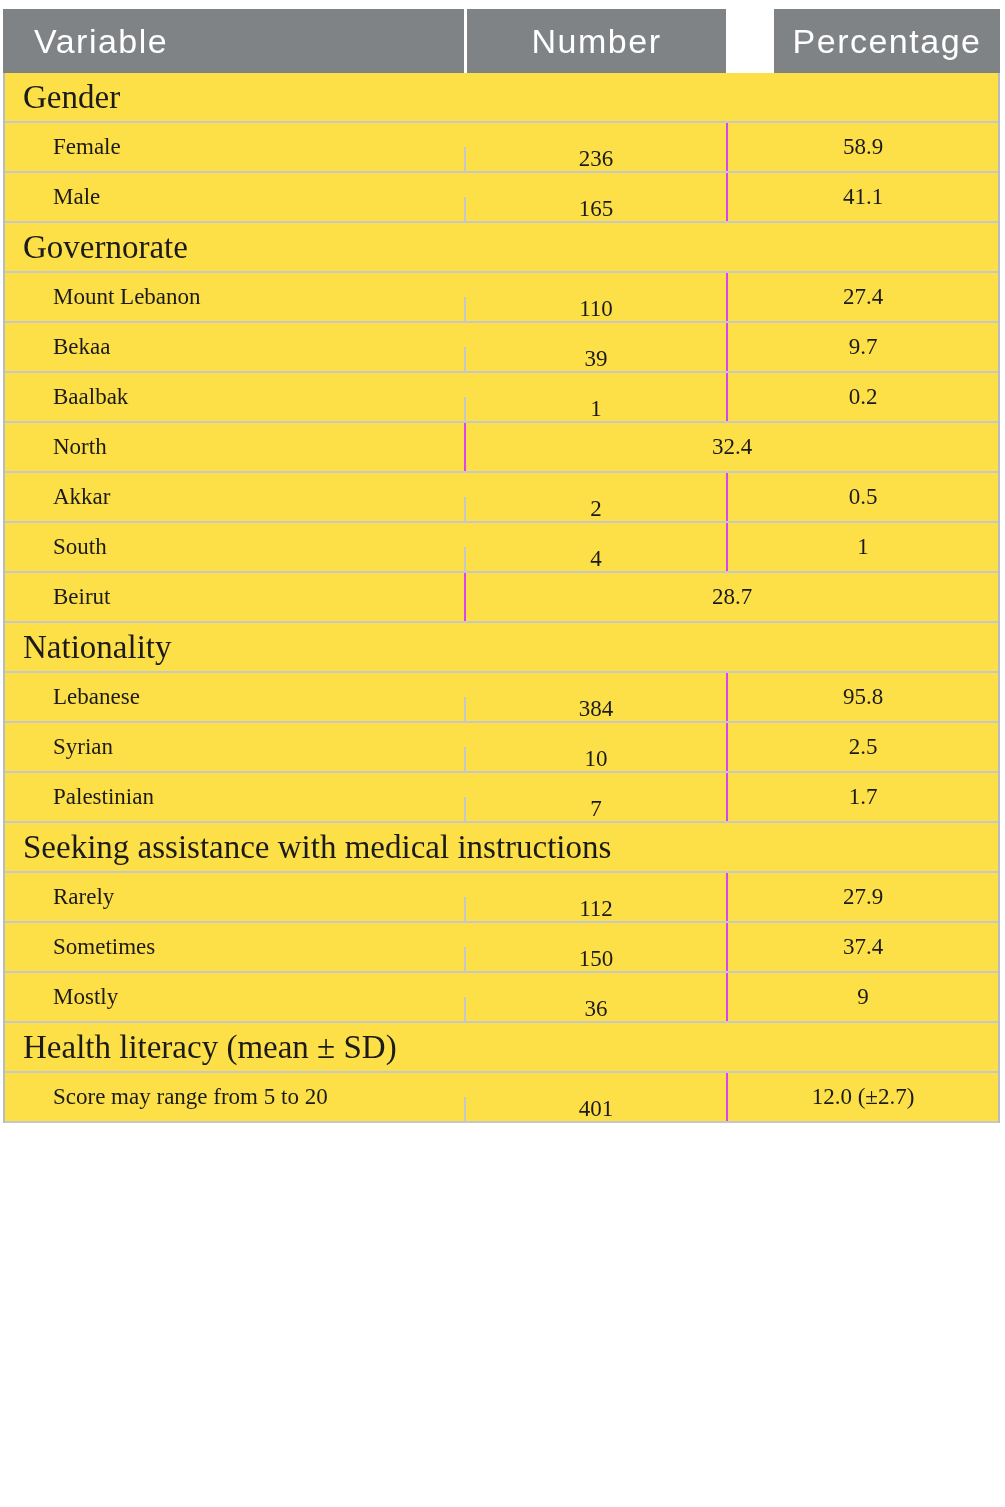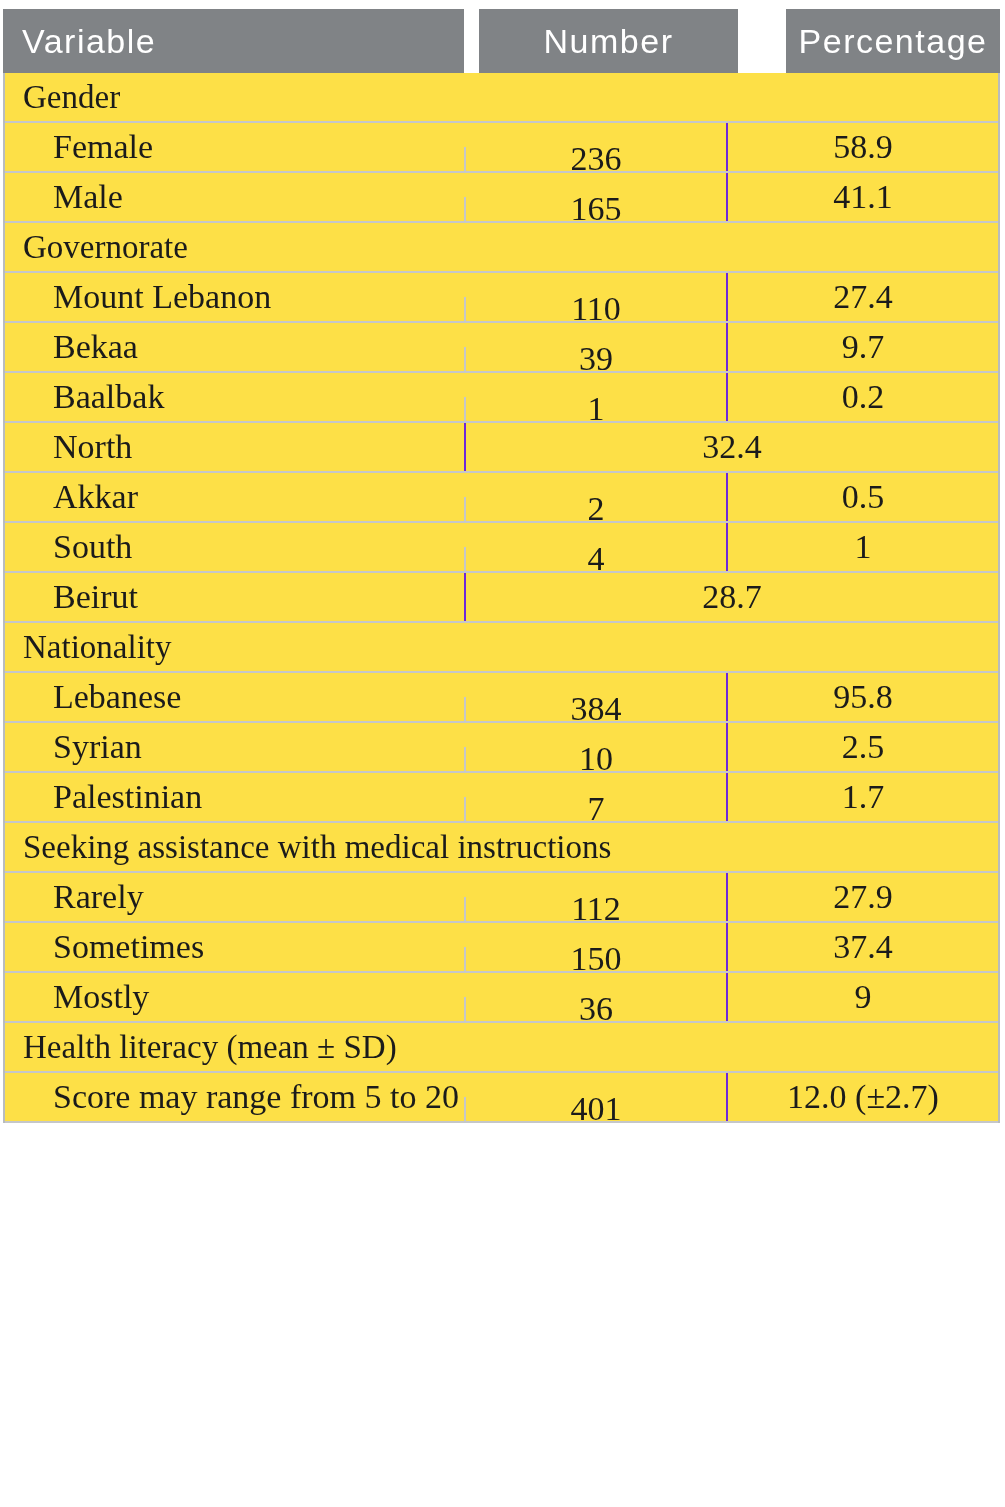--- a/index.html
+++ b/index.html
@@ -35,22 +35,22 @@
     font-family: "Liberation Sans", sans-serif;
     font-size: 34px;
     letter-spacing: 1.5px;
     display: flex;
     align-items: center;
     box-sizing: border-box;
   }
   .th.c1 {
     flex: 0 0 461px;
     justify-content: flex-start;
-    padding-left: 19px;
-    margin-right: 15px;
+    padding-left: 31px;
+    margin-right: 3px;
   }
   .th.c2 {
     flex: 0 0 259px;
     justify-content: center;
     margin-right: 3px;
   }
   .th.c3 {
     flex: 1 1 auto;
     justify-content: center;
     margin-left: 45px;
@@ -65,37 +65,37 @@
     display: flex;
     height: 50px;
     box-sizing: border-box;
     border-bottom: 2px solid #c5c7c9;
     background: #fde047;
   }
   .cell {
     display: flex;
     align-items: center;
     box-sizing: border-box;
-    font-size: 34px;
+    font-size: 23px;
   }
   .row.data .cell.c1 {
     flex: 0 0 459px;
     padding-left: 48px;
     justify-content: flex-start;
   }
   .row.data .cell.c2 {
     flex: 0 0 262px;
     justify-content: center;
     border-left: 2px solid #c5c7c9;
     margin-top: 24px;
   }
   .row.data .cell.c3 {
     flex: 1 1 auto;
     justify-content: center;
-    border-left: 2px solid #6d28d9;
+    border-left: 2px solid #d946ef;
   }
   .row.section .cell.full {
     flex: 1 1 auto;
     padding-left: 18px;
     justify-content: flex-start;
     font-size: 33px;
   }
 </style>
 </head>
 <body>

